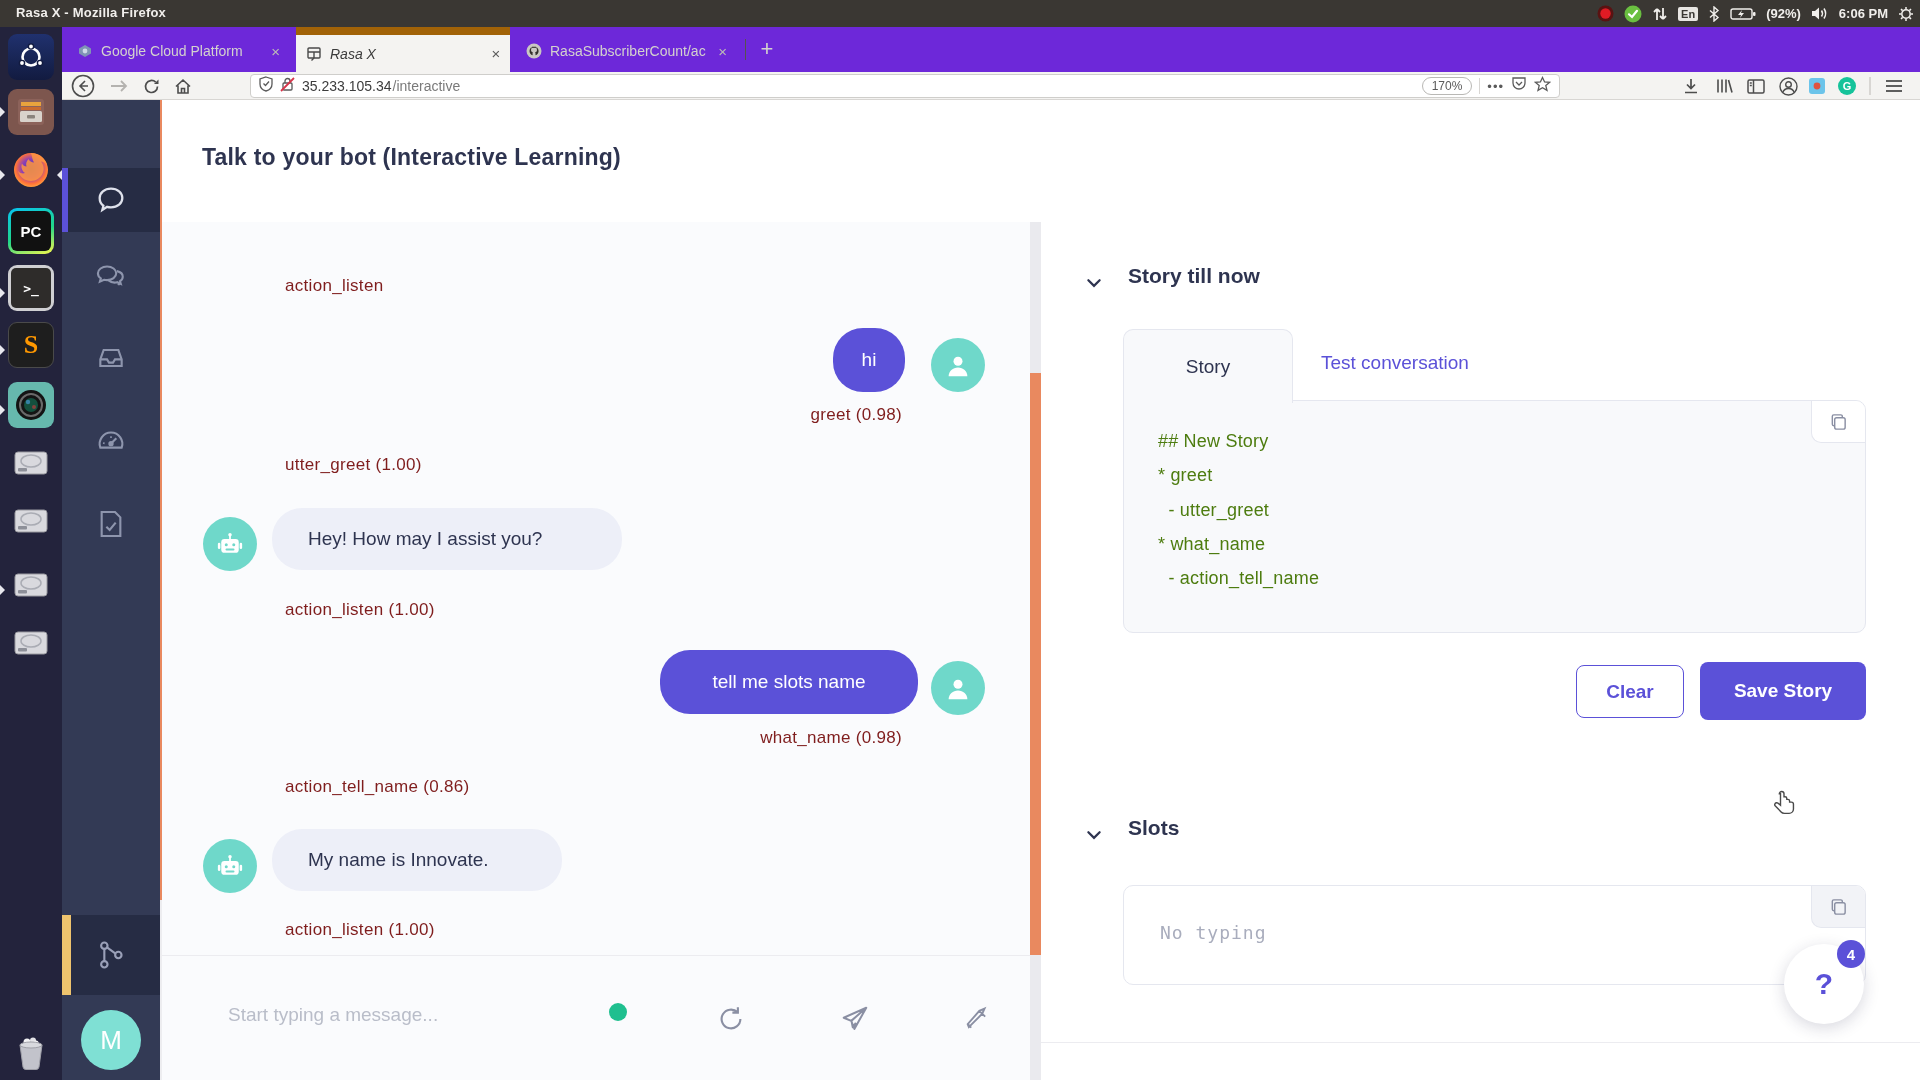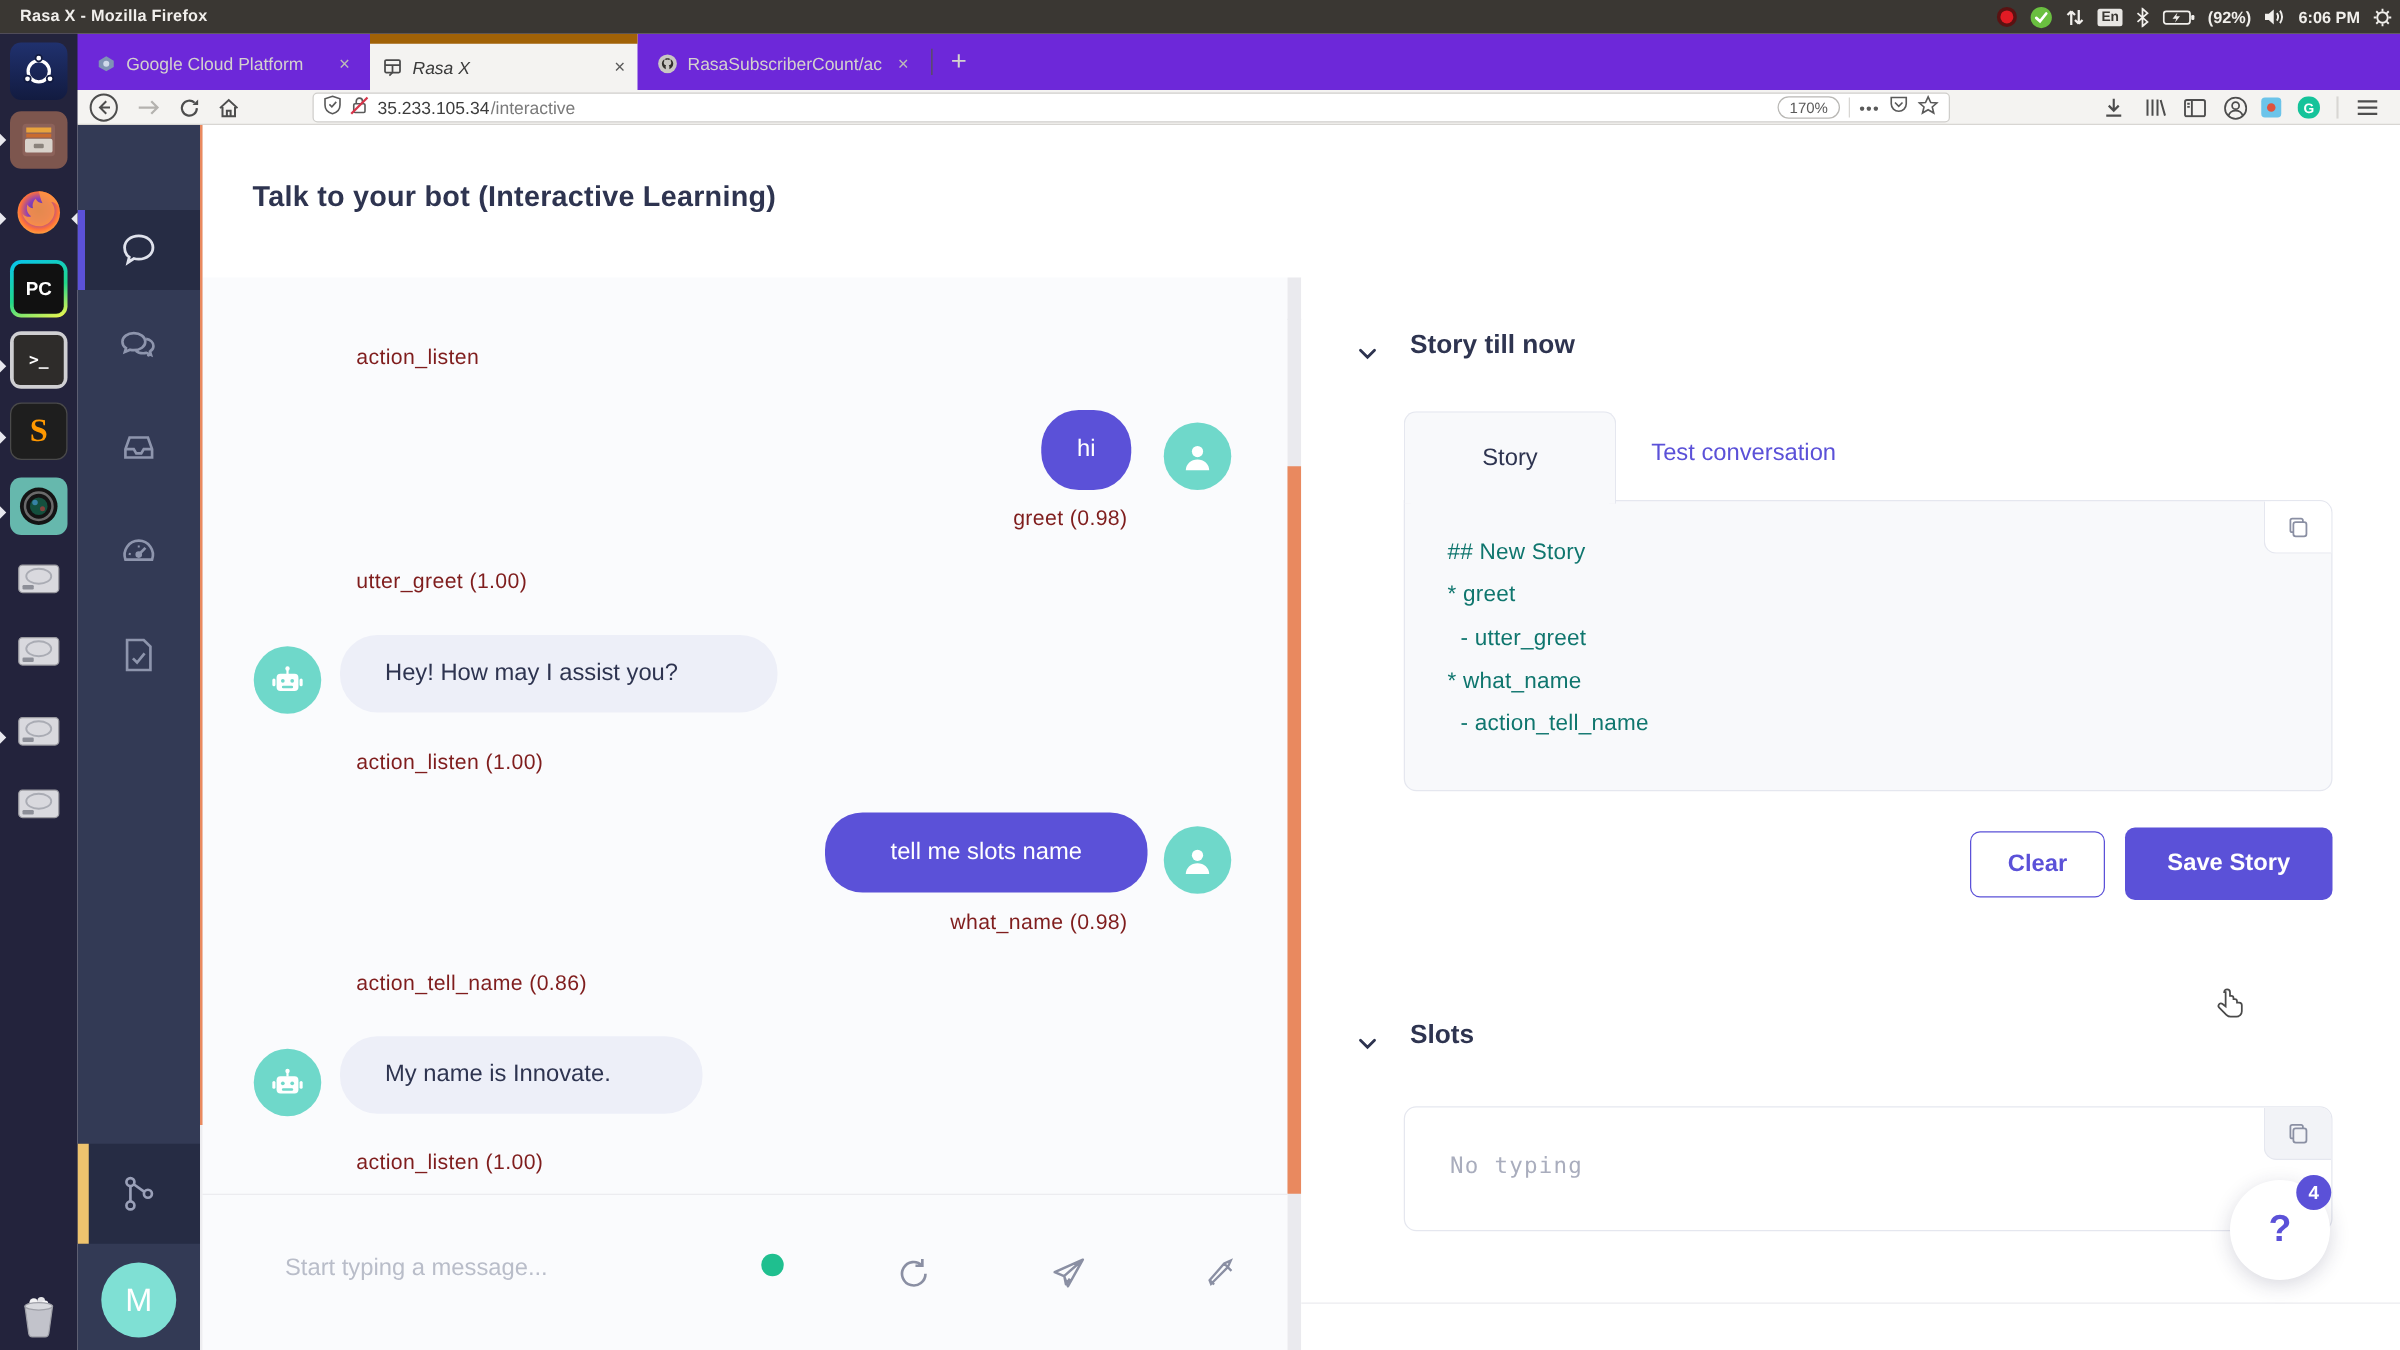--- a/index.html
+++ b/index.html
@@ -88,21 +88,21 @@
     border-radius:10px 10px 0 0; display:flex; align-items:center; justify-content:center;
     font-size:19px; color:#2e3450; z-index:2; }
   .tab-test { position:absolute; left:280px; top:130px; font-size:19px; color:#5b51d8; }
   .story-box { position:absolute; left:82px; top:178px; width:743px; height:233px;
     background:#f8f9fb; border:1px solid #e5e7ef; border-radius:0 10px 10px 10px; }
   .copy-notch { position:absolute; right:0; top:0; width:54px; height:42px;
     background:#fff; border-left:1px solid #e5e7ef; border-bottom:1px solid #e5e7ef;
     border-radius:0 9px 0 10px; display:flex; align-items:center; justify-content:center; }
   .copy-notch.gray { background:#f2f3f7; }
   .story-line { position:absolute; left:34px; white-space:pre; font-size:18px;
-    color:#0f766e; letter-spacing:.2px; }
+    color:#4d7c0f; letter-spacing:.2px; }
   .btn { position:absolute; display:flex; align-items:center; justify-content:center;
     border-radius:8px; font-size:19px; font-weight:bold; cursor:default; }
   .btn.outline { background:#fff; border:1.5px solid #5b51d8; color:#5b51d8; }
   .btn.solid { background:#5b51d8; color:#fff; }
   .slots-box { position:absolute; left:82px; top:663px; width:743px; height:100px;
     background:#fff; border:1px solid #e5e7ef; border-radius:10px; }
   .no-slots { position:absolute; left:36px; top:36px; font-size:18px; color:#a9adbd;
     font-family:"DejaVu Sans Mono", monospace; letter-spacing:1px; }
   .rp-divider { position:absolute; left:0; top:820px; width:879px; height:1px; background:#ececf0; }
   .help-fab { position:absolute; left:743px; top:722px; width:80px; height:80px;

